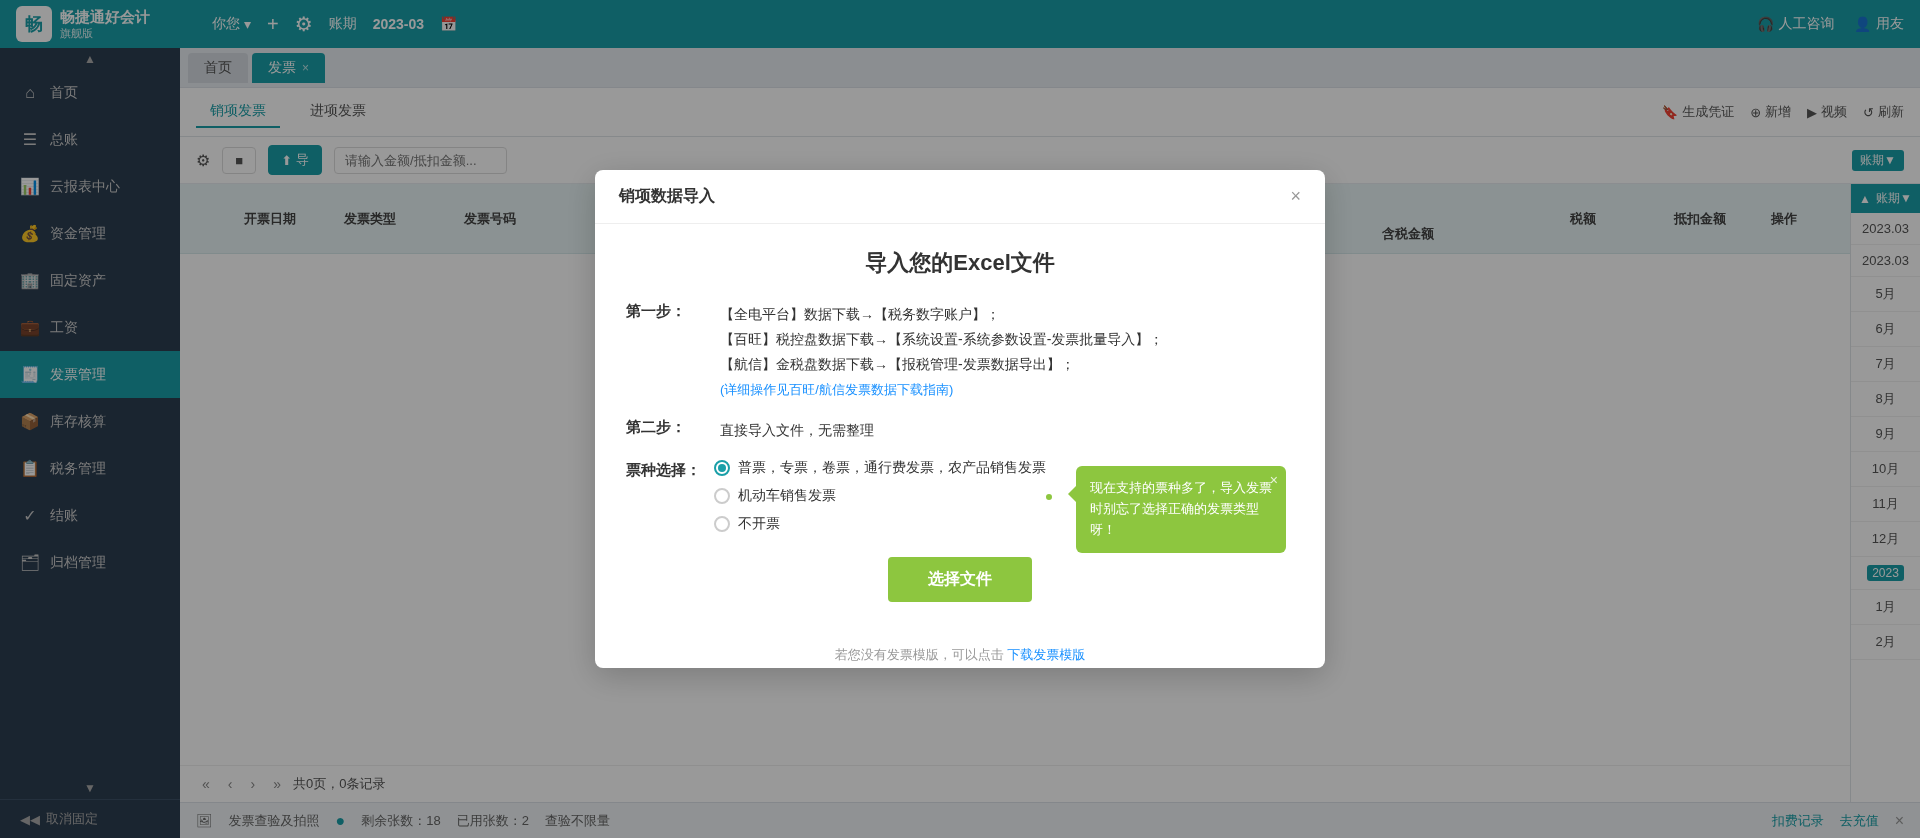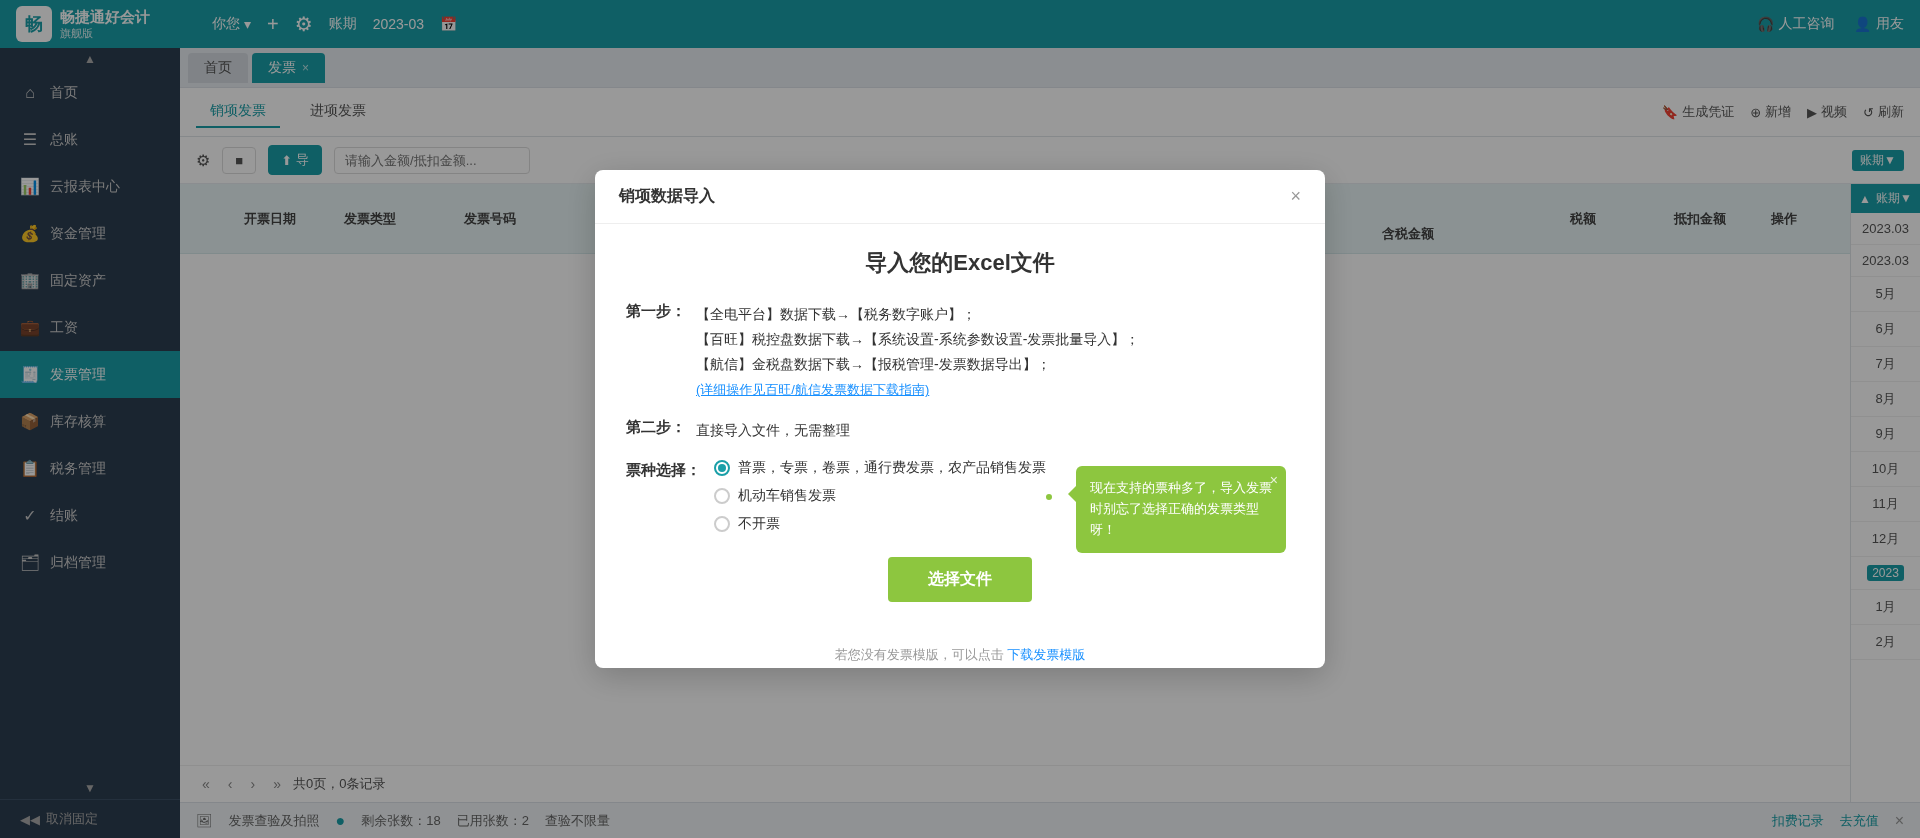--- a/index.html
+++ b/index.html
@@ -42,21 +42,21 @@
       padding: 0 16px;
     }
     .company-selector {
       display: flex; align-items: center; gap: 4px; cursor: pointer;
       font-size: 14px;
     }
     .header-btn {
       background: none; border: none; color: white; cursor: pointer; font-size: 20px; line-height: 1;
     }
     .period-label { font-size: 14px; }
-    .period-value { font-size: 14px; font-weight: normal; }
+    .period-value { font-size: 14px; font-weight: bold; }
     .header-right {
       display: flex; align-items: center; gap: 20px; margin-left: auto;
     }
     .header-right-item { display: flex; align-items: center; gap: 4px; cursor: pointer; font-size: 14px; }
 
     
     .layout {
       display: flex;
       height: 838px;
       padding-top: 48px;
@@ -157,21 +157,21 @@
       background: white;
       border-bottom: 1px solid #e8ecf0;
       gap: 12px;
     }
     .search-input {
       border: 1px solid #ddd;
       border-radius: 4px;
       padding: 5px 10px;
       font-size: 13px;
       color: #999;
-      width: 196px;
+      width: 173px;
     }
     .action-btn {
       display: flex; align-items: center; gap: 4px;
       padding: 5px 12px;
       border: 1px solid #ddd;
       border-radius: 4px;
       background: white;
       cursor: pointer;
       font-size: 13px;
       color: #555;
@@ -295,24 +295,24 @@
       align-items: center;
       justify-content: space-between;
       padding: 16px 24px;
       border-bottom: 1px solid #eee;
     }
     .modal-title { font-size: 16px; font-weight: 700; color: #333; }
     .modal-close { cursor: pointer; font-size: 18px; color: #999; background: none; border: none; line-height: 1; }
     .modal-body { padding: 24px 31px 32px; }
     .modal-main-title { text-align: center; font-size: 22px; font-weight: 600; color: #333; margin-bottom: 24px; }
 
-    .step-row { display: flex; gap: 0; margin-bottom: 16px; }
+    .step-row { display: flex; gap: 24px; margin-bottom: 16px; }
     .step-label { font-size: 15px; font-weight: 600; color: #333; min-width: 70px; white-space: nowrap; }
     .step-content { font-size: 14px; color: #333; line-height: 1.8; }
-    .step-content .link { color: #1890ff; cursor: pointer; text-decoration: underline; font-size: 13px; }
+    .step-content .link { color: #1890ff; cursor: pointer; font-size: 13px; }
 
     .ticket-row { display: flex; gap: 8px; margin: 16px 0 8px; }
     .ticket-label { font-size: 15px; font-weight: 600; color: #333; min-width: 80px; white-space: nowrap; margin-top: 2px; }
     .ticket-options { display: flex; flex-direction: column; gap: 10px; }
 
     .radio-row { display: flex; align-items: center; gap: 8px; cursor: pointer; }
     .radio-circle {
       width: 16px; height: 16px;
       border-radius: 50%;
       border: 2px solid #ccc;

